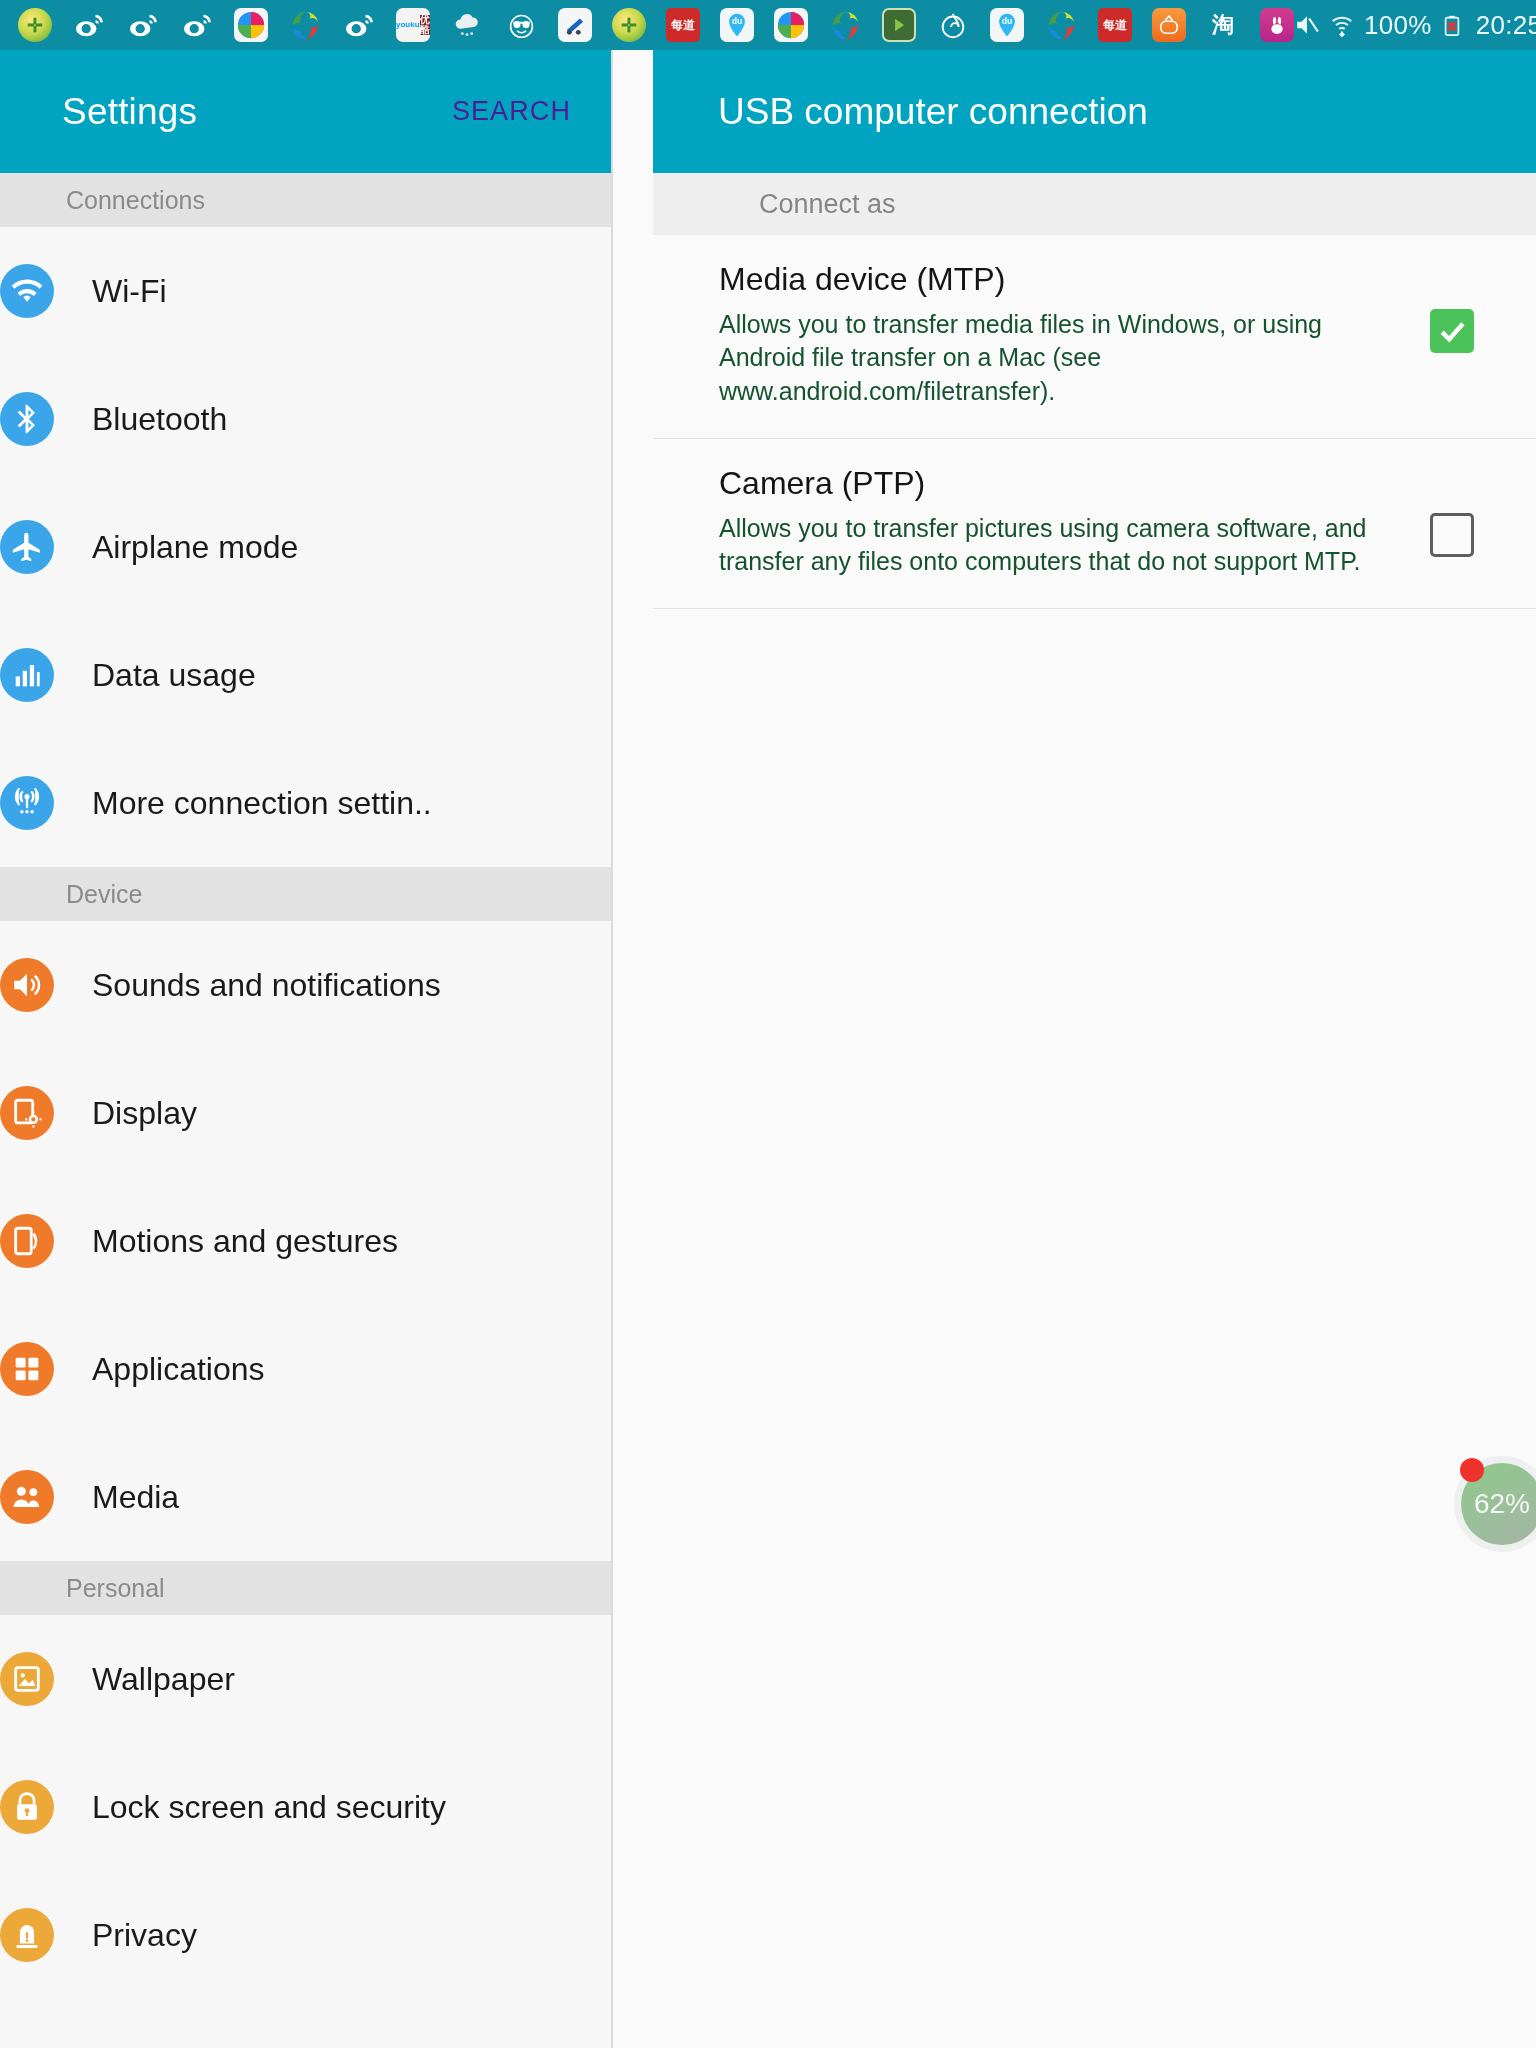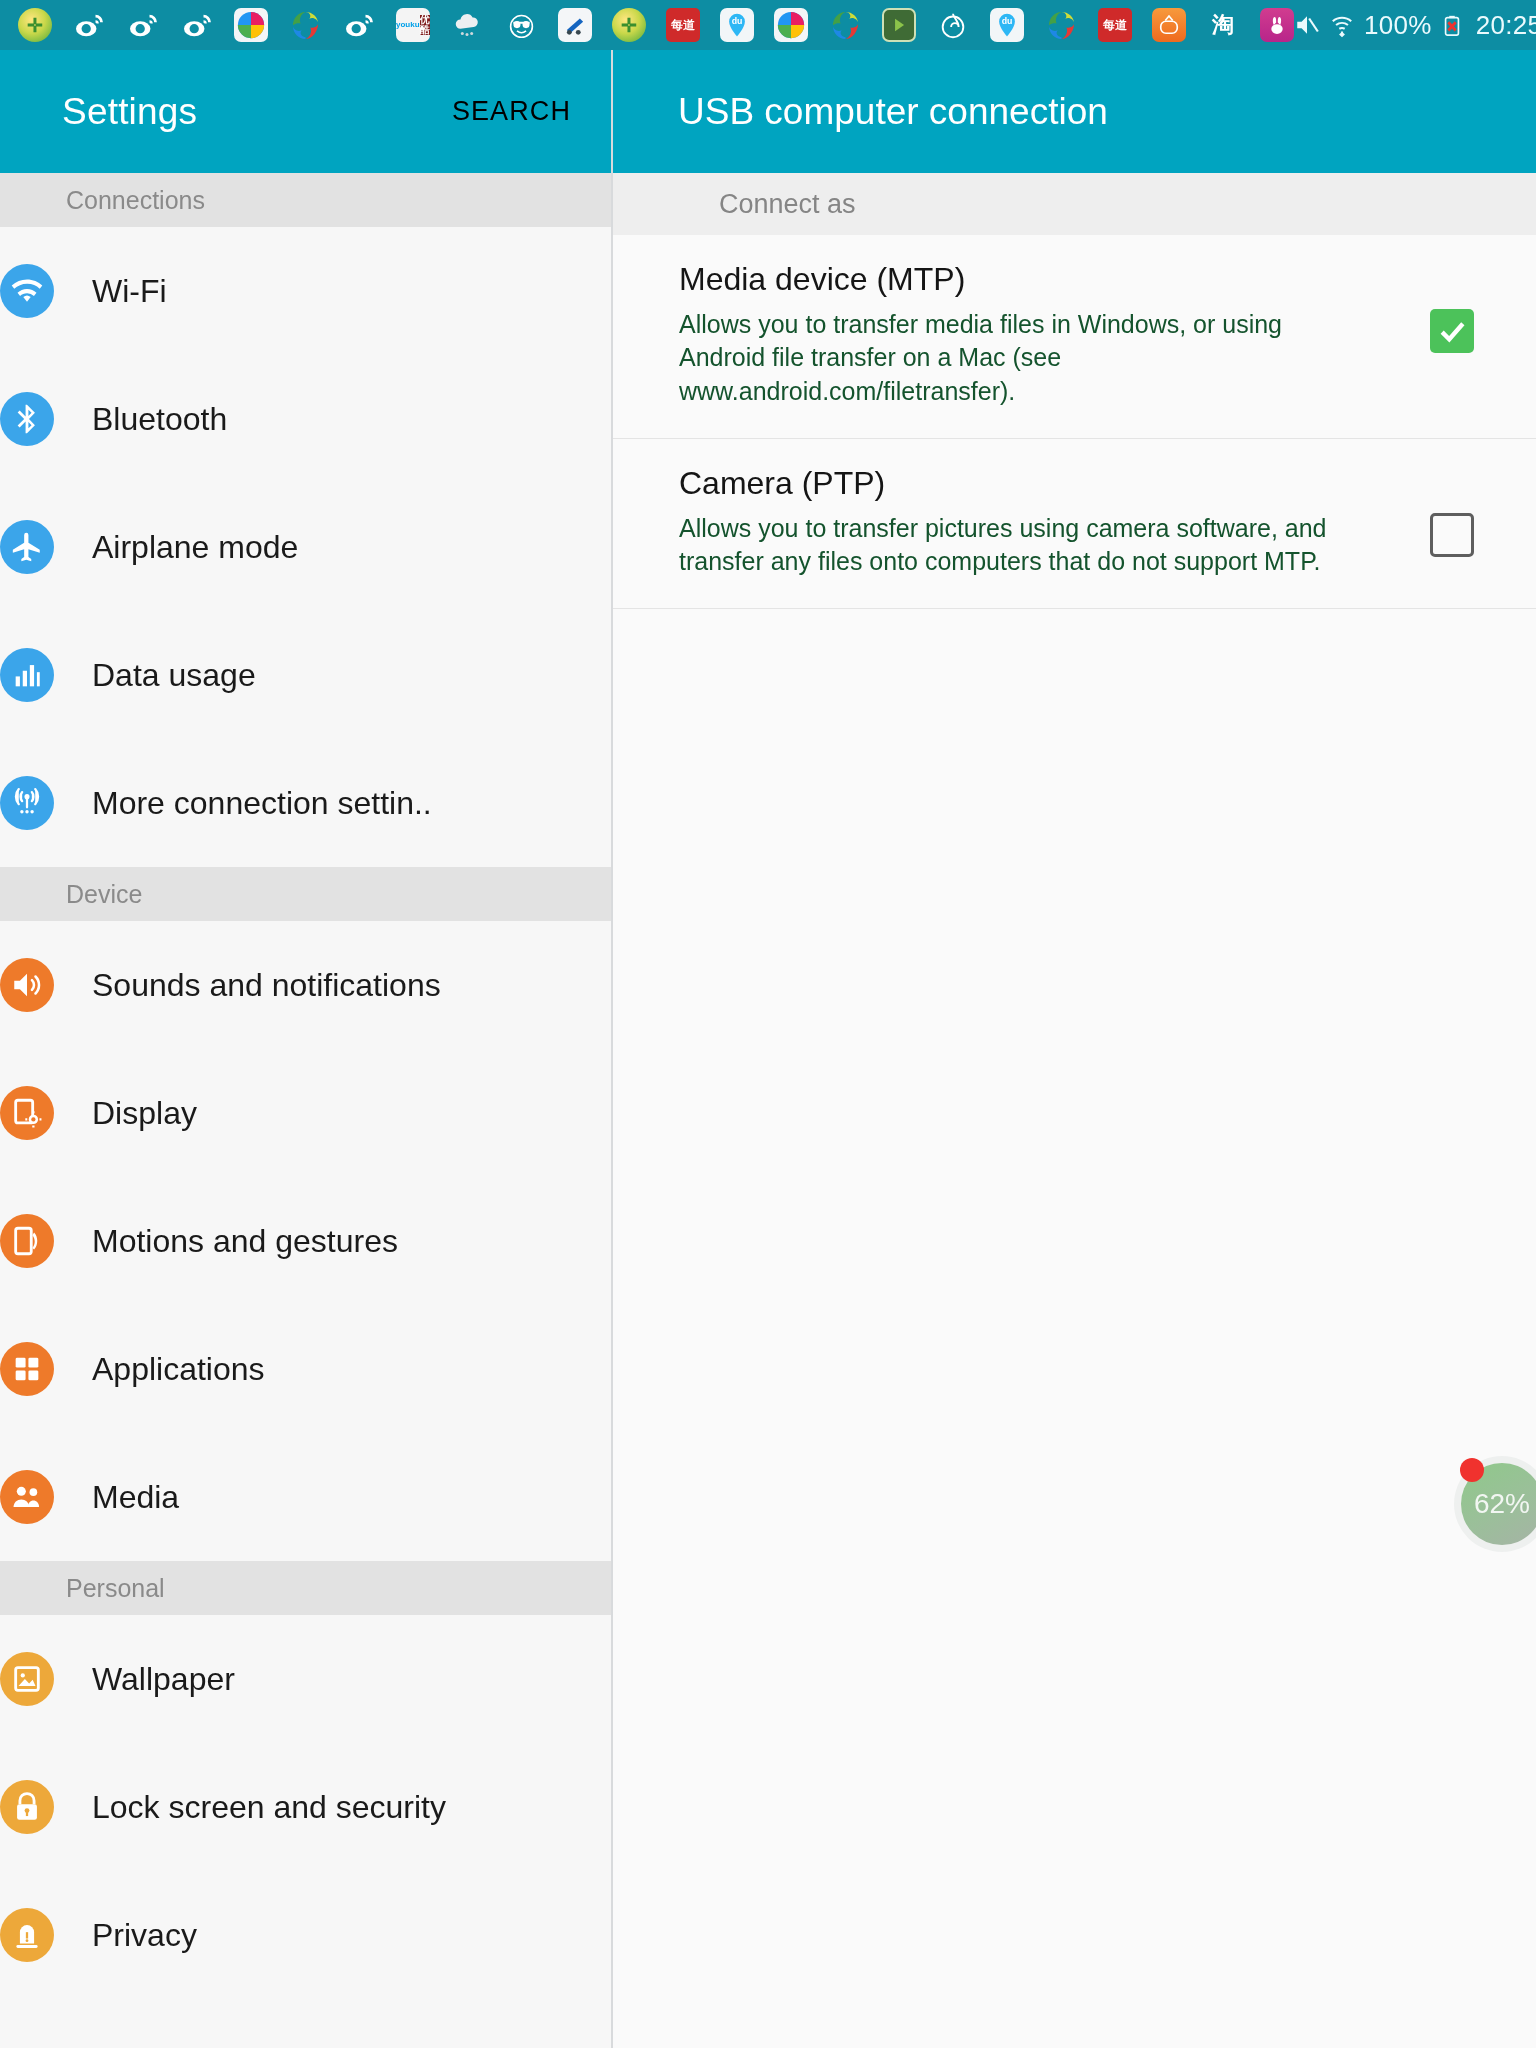--- a/index.html
+++ b/index.html
@@ -37,29 +37,29 @@
   .ic-baidu    { background: #f2f6f8; }
   .ic-play     { background: #3f6b35; border:2px solid #cfe0b6; }
   .ic-netease  { background: transparent; }
   .ic-tv       { background: linear-gradient(#f79a3c,#ef6a1e); }
   .ic-taobao   { background: transparent; color:#fff; font-size:22px; }
   .ic-rabbit   { background: linear-gradient(#d13c8f,#b8258a); }
   .sb-text { color: #eafafd; font-size: 26px; letter-spacing: 0.3px; font-weight: 400; }
   .sb-ic { width: 26px; height: 26px; }
 
   
-  .body-split { flex: 1 1 auto; display: flex; min-height: 0; }
+  .body-split { flex: 1 1 auto; display: flex; min-height: 0; gap: 40px; }
 
   
   .left-pane { width: 613px; flex: 0 0 613px; background: #f7f7f7;
                border-right: 2px solid #d8dadc; display: flex; flex-direction: column; }
   .left-header { height: 123px; background: #00a4c0; display: flex; align-items: center;
                  justify-content: space-between; padding: 0 40px 0 62px; flex: 0 0 123px; }
   .left-title { color: #ffffff; font-size: 37px; font-weight: 400; letter-spacing: 0.2px; }
-  .search-btn { color: #000000; font-size: 27px; letter-spacing: 1.1px; }
+  .search-btn { color: #4c1d95; font-size: 27px; letter-spacing: 1.1px; }
   .left-list { flex: 1 1 auto; overflow: hidden; }
   .sec-header { background: #e2e2e2; height: 54px; display: flex; align-items: center;
                 padding-left: 66px; }
   .sec-header span { color: #8a8a8a; font-size: 25px; }
   .row { height: 128px; display: flex; align-items: center; background: #f7f7f7; }
   .row-icon { width: 54px; height: 54px; border-radius: 50%; flex: 0 0 54px;
               display: flex; align-items: center; justify-content: center; }
   .row-icon svg { width: 34px; height: 34px; fill: #fff; }
   .blue  { background: #3ba5ea; }
   .orange{ background: #ee7a2a; }

